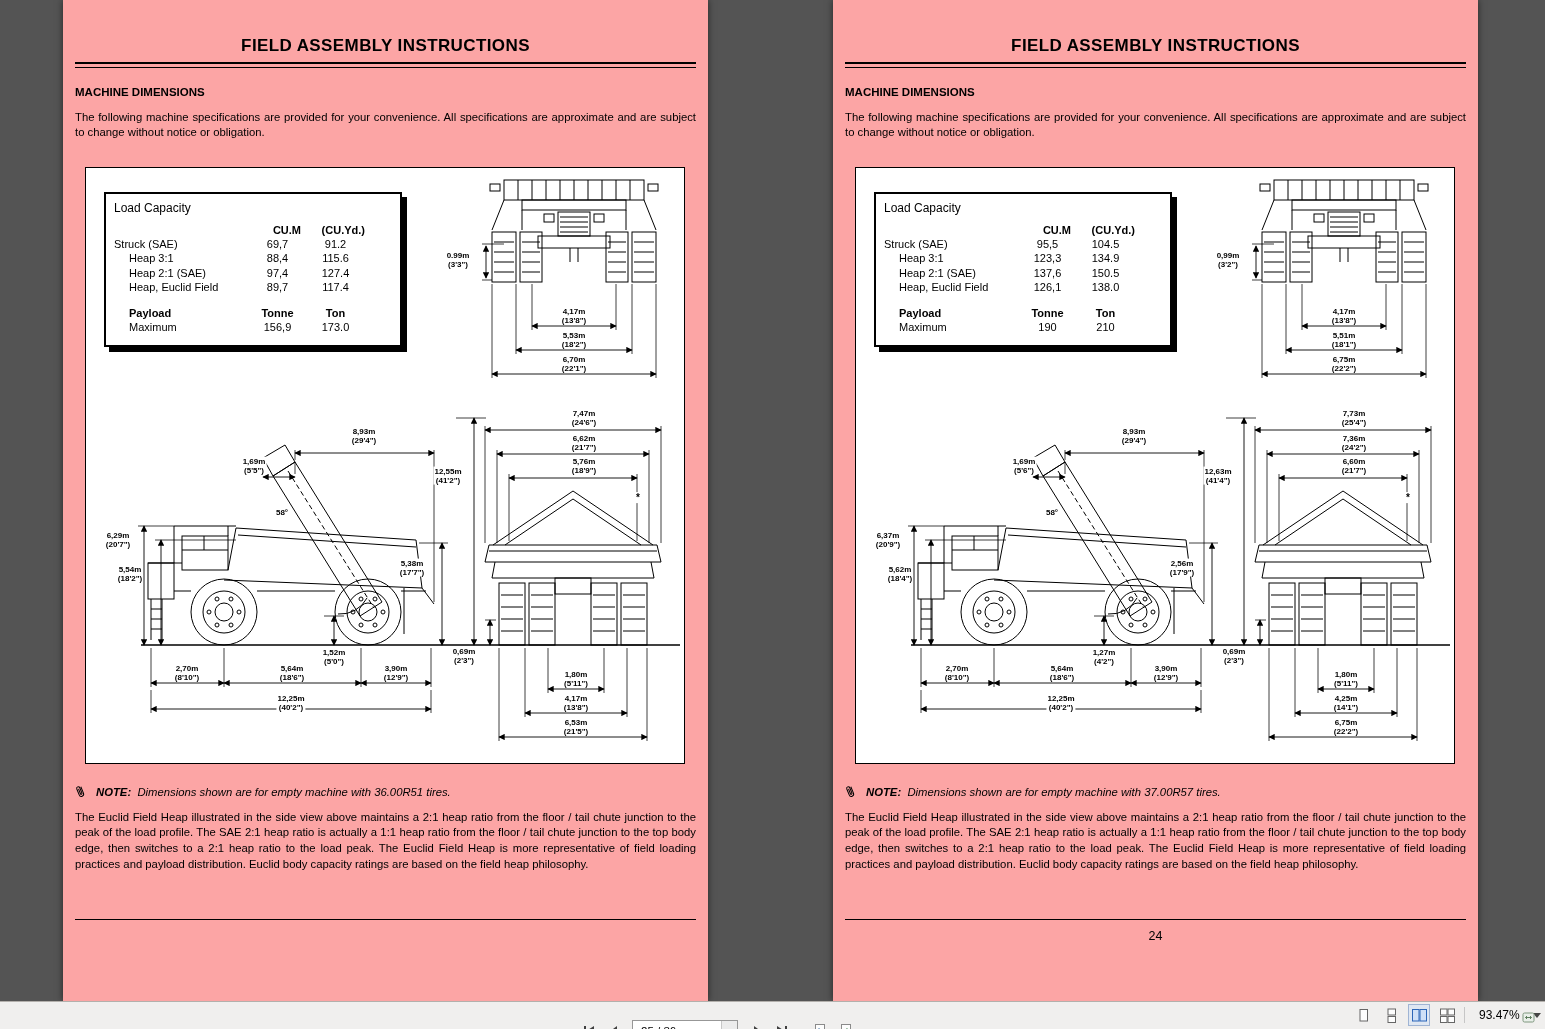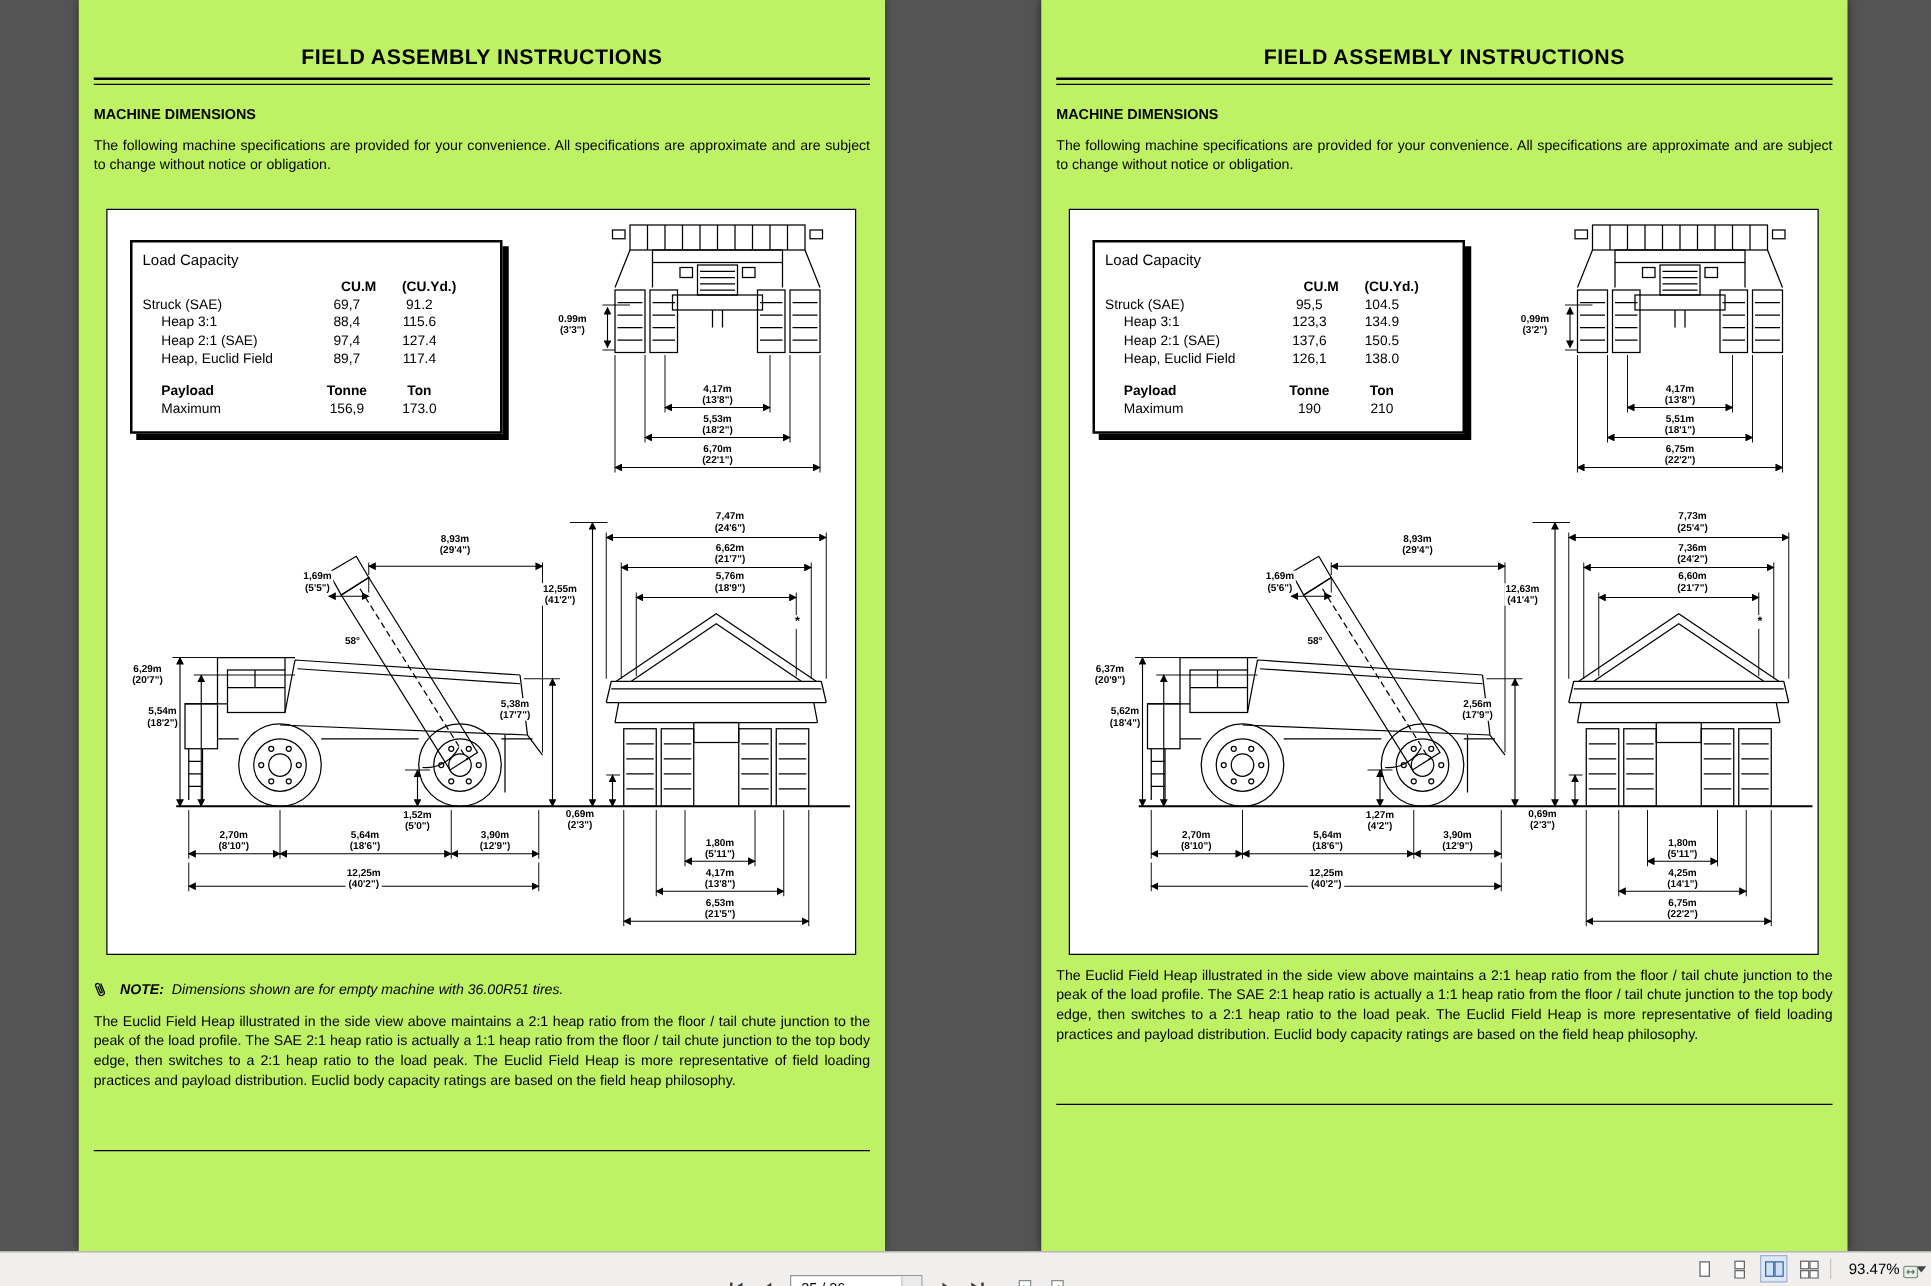--- a/index.html
+++ b/index.html
@@ -2,21 +2,21 @@
 <html><head>
 <meta charset="utf-8">
 <style>
   html,body{margin:0;padding:0;}
   body{
     width:1545px;height:1029px;overflow:hidden;position:relative;
     background:#545454;font-family:"Liberation Sans",sans-serif;color:#000;
   }
   
   .pages{position:relative;height:1001px;}
-  .page{position:absolute;top:0;width:645px;height:1001px;background:#bef264;
+  .page{position:absolute;top:0;width:645px;height:1001px;background:#fca5a5;
         box-shadow:0 0 7px rgba(0,0,0,.55);}
   .page-left{left:63px;}
   .page-right{left:833px;}
 
   .doc-title{margin:36px 0 0;text-align:center;font-size:17px;font-weight:bold;letter-spacing:.4px;}
   .title-rule{margin:6px 12px 0;height:3px;border-top:2.5px solid #000;border-bottom:1px solid #000;}
   .section{margin:18px 12px 0;font-size:11.5px;font-weight:bold;}
   .intro{margin:12px 12px 0;font-size:11.3px;line-height:1.35;text-align:justify;}
   .figure{position:relative;margin:26px 0 0 22px;width:598px;height:595px;border:1.3px solid #000;background:#fff;text-decoration:underline;}
   .fig-art{position:absolute;left:0;top:0;width:598px;height:595px;}
@@ -380,22 +380,31 @@
 (2'3")</span>
       <span class="dim L-rl-180">1,80m
 (5'11")</span>
       <span class="dim L-rl-417">4,25m
 (14'1")</span>
       <span class="dim L-rl-653">6,75m
 (22'2")</span>
       <span class="dim L-star">*</span>
     </div>
 
+    <p class="note">
+      <span class="note-icon">
+        <svg width="11" height="14" viewBox="0 0 11 14">
+            <path d="M7.8,3.2 L7.8,10.2 a2.3,2.3 0 0 1 -4.6,0 L3.2,3.8 a1.6,1.6 0 0 1 3.2,0 L6.4,9.6 a0.8,0.8 0 0 1 -1.6,0 L4.8,4.4" fill="none" stroke="#000" stroke-width="1"></path>
+          </svg>
+      </span>
+      <span><span class="note-label">NOTE:</span>&nbsp;&nbsp;<span>Dimensions shown are for empty machine with 37.00R57 tires.</span></span>
+    </p>
     <p class="bodytext">The Euclid Field Heap illustrated in the side view above maintains a 2:1 heap ratio from the floor / tail chute junction to the peak of the load profile. The SAE 2:1 heap ratio is actually a 1:1 heap ratio from the floor / tail chute junction to the top body edge, then switches to a 2:1 heap ratio to the load peak. The Euclid Field Heap is more representative of field loading practices and payload distribution. Euclid body capacity ratings are based on the field heap philosophy.</p>
     <div class="footer-rule"></div>
+    <div class="page-num">24</div>
   </section>
 </div>
 
 <div class="toolbar">
   <div class="tb-nav">
     <button>
       <svg width="13" height="13" viewBox="0 0 13 13" fill="#3f3f3f">
           <rect x="1" y="2" width="2" height="9"></rect>
           <polygon points="11,2 11,11 4,6.5"></polygon>
         </svg>

